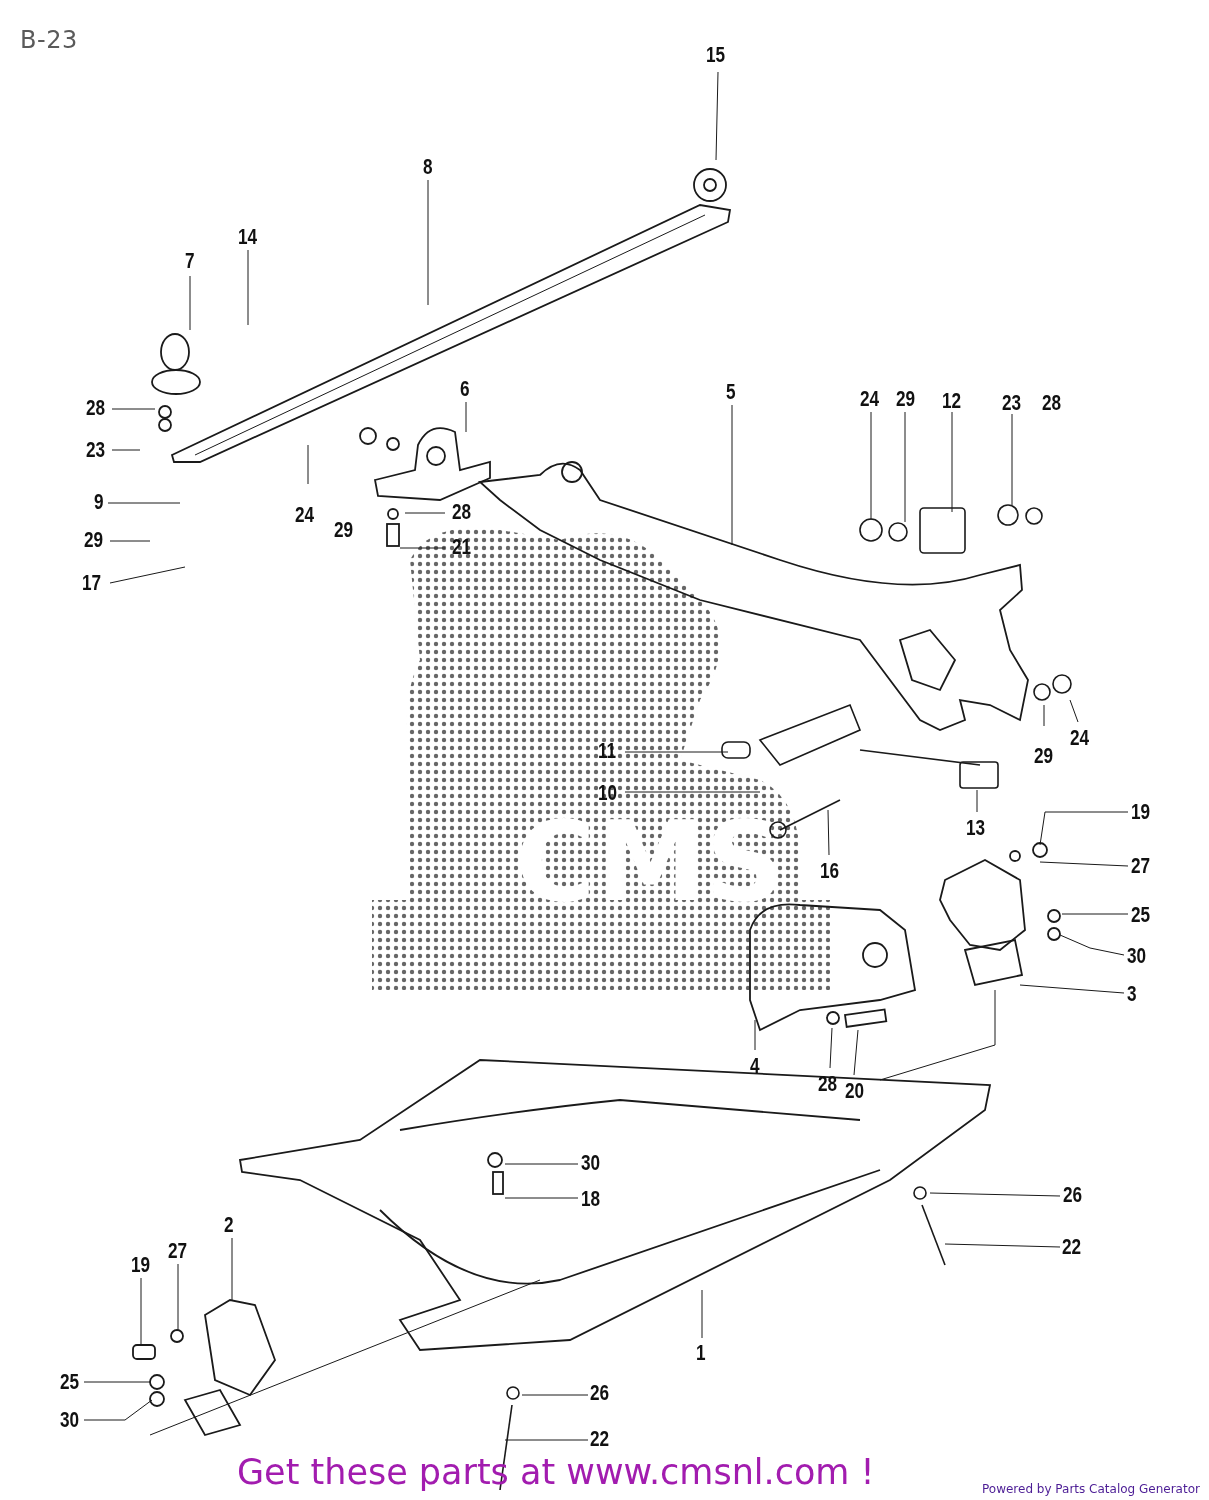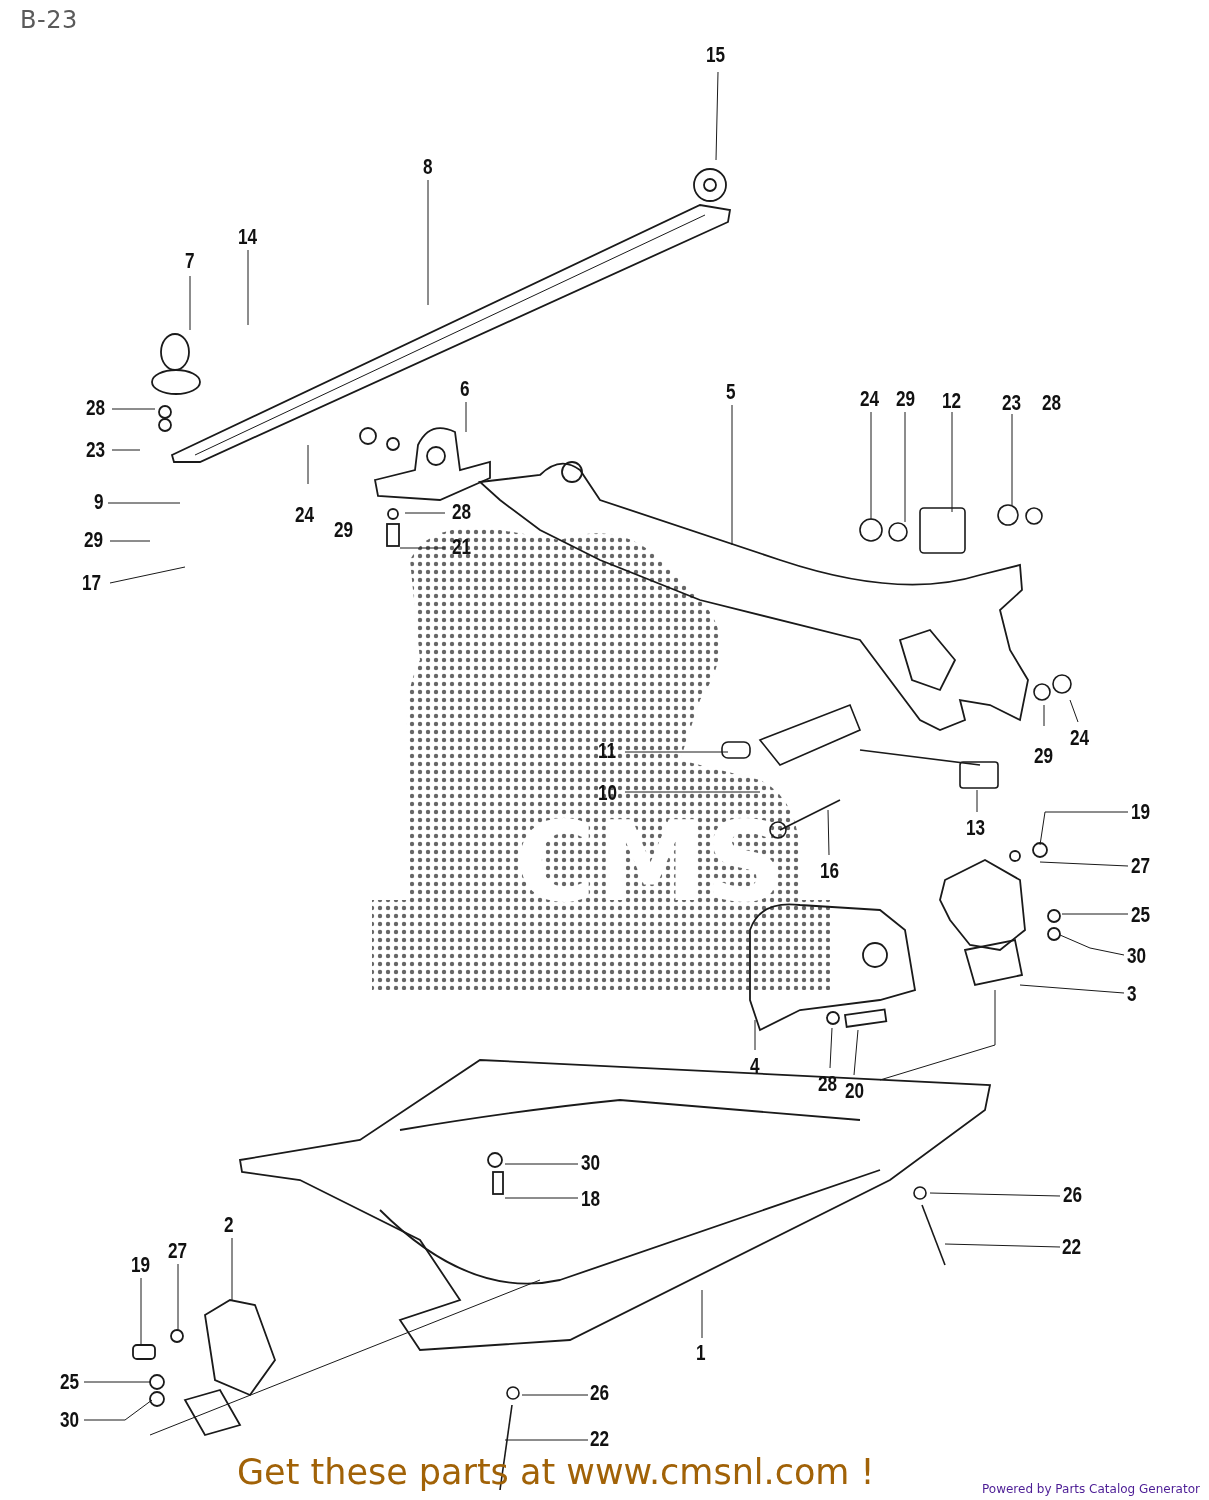--- a/index.html
+++ b/index.html
@@ -1,20 +1,20 @@
 <!DOCTYPE html>
 <html><head>
 <meta charset="utf-8">
 <style>
   html,body{margin:0;padding:0;background:#fff;}
   body{width:1209px;height:1500px;position:relative;overflow:hidden;font-family:"DejaVu Sans",sans-serif;}
-  .page-id{position:absolute;left:20px;top:6px;font-size:24px;color:#5a5a5a;letter-spacing:0.5px;}
+  .page-id{position:absolute;left:20px;top:26px;font-size:24px;color:#5a5a5a;letter-spacing:0.5px;}
   .diagram{position:absolute;left:0;top:0;width:1209px;height:1500px;}
   .lbl{position:absolute;font-family:"Liberation Sans Narrow","Liberation Sans",sans-serif;font-weight:bold;font-size:22px;color:#111;transform:scaleX(0.78);transform-origin:left top;line-height:1;}
-  .footer-cta{position:absolute;left:237px;top:1452px;font-size:35px;color:#a16207;white-space:nowrap;}
+  .footer-cta{position:absolute;left:237px;top:1452px;font-size:35px;color:#a21caf;white-space:nowrap;}
   .powered{position:absolute;left:982px;top:1482px;font-size:12px;color:#4c1d95;white-space:nowrap;}
 </style>
 </head>
 <body>
 
 <div class="page-id">B-23</div>
 
 <svg class="diagram" viewBox="0 0 1209 1500" xmlns="http://www.w3.org/2000/svg">
   <defs>
     <pattern id="dots" width="8" height="8" patternUnits="userSpaceOnUse">

